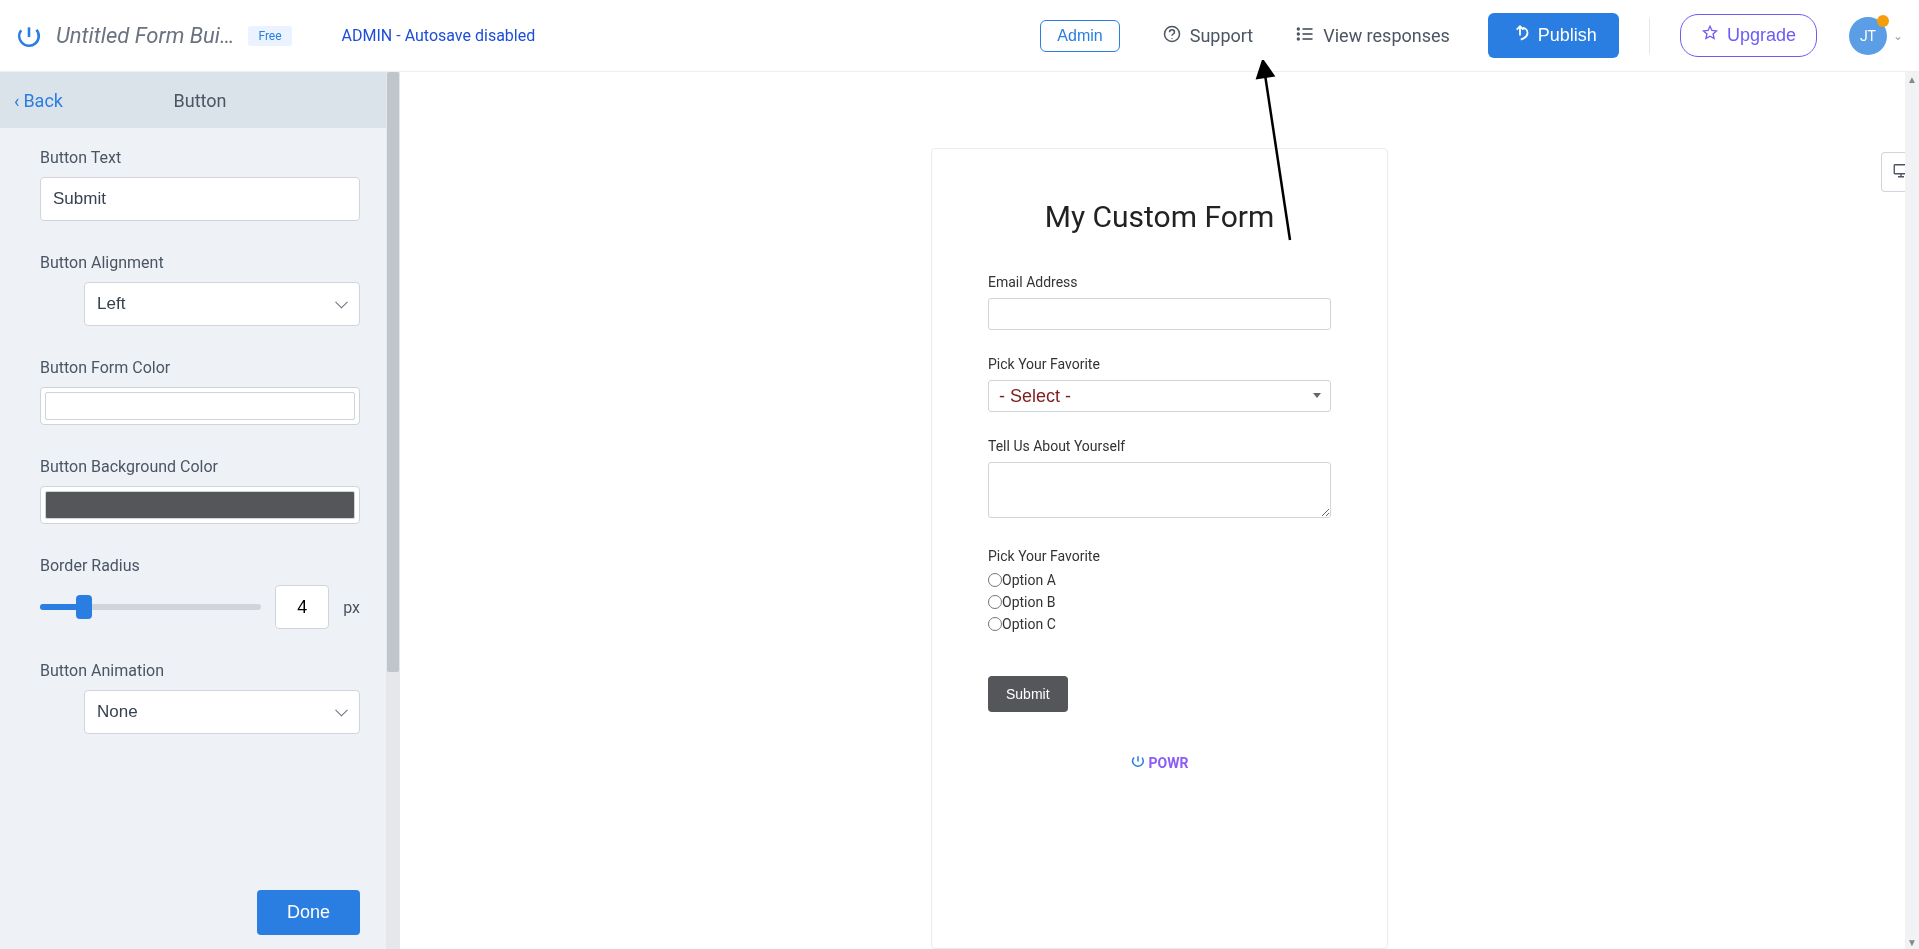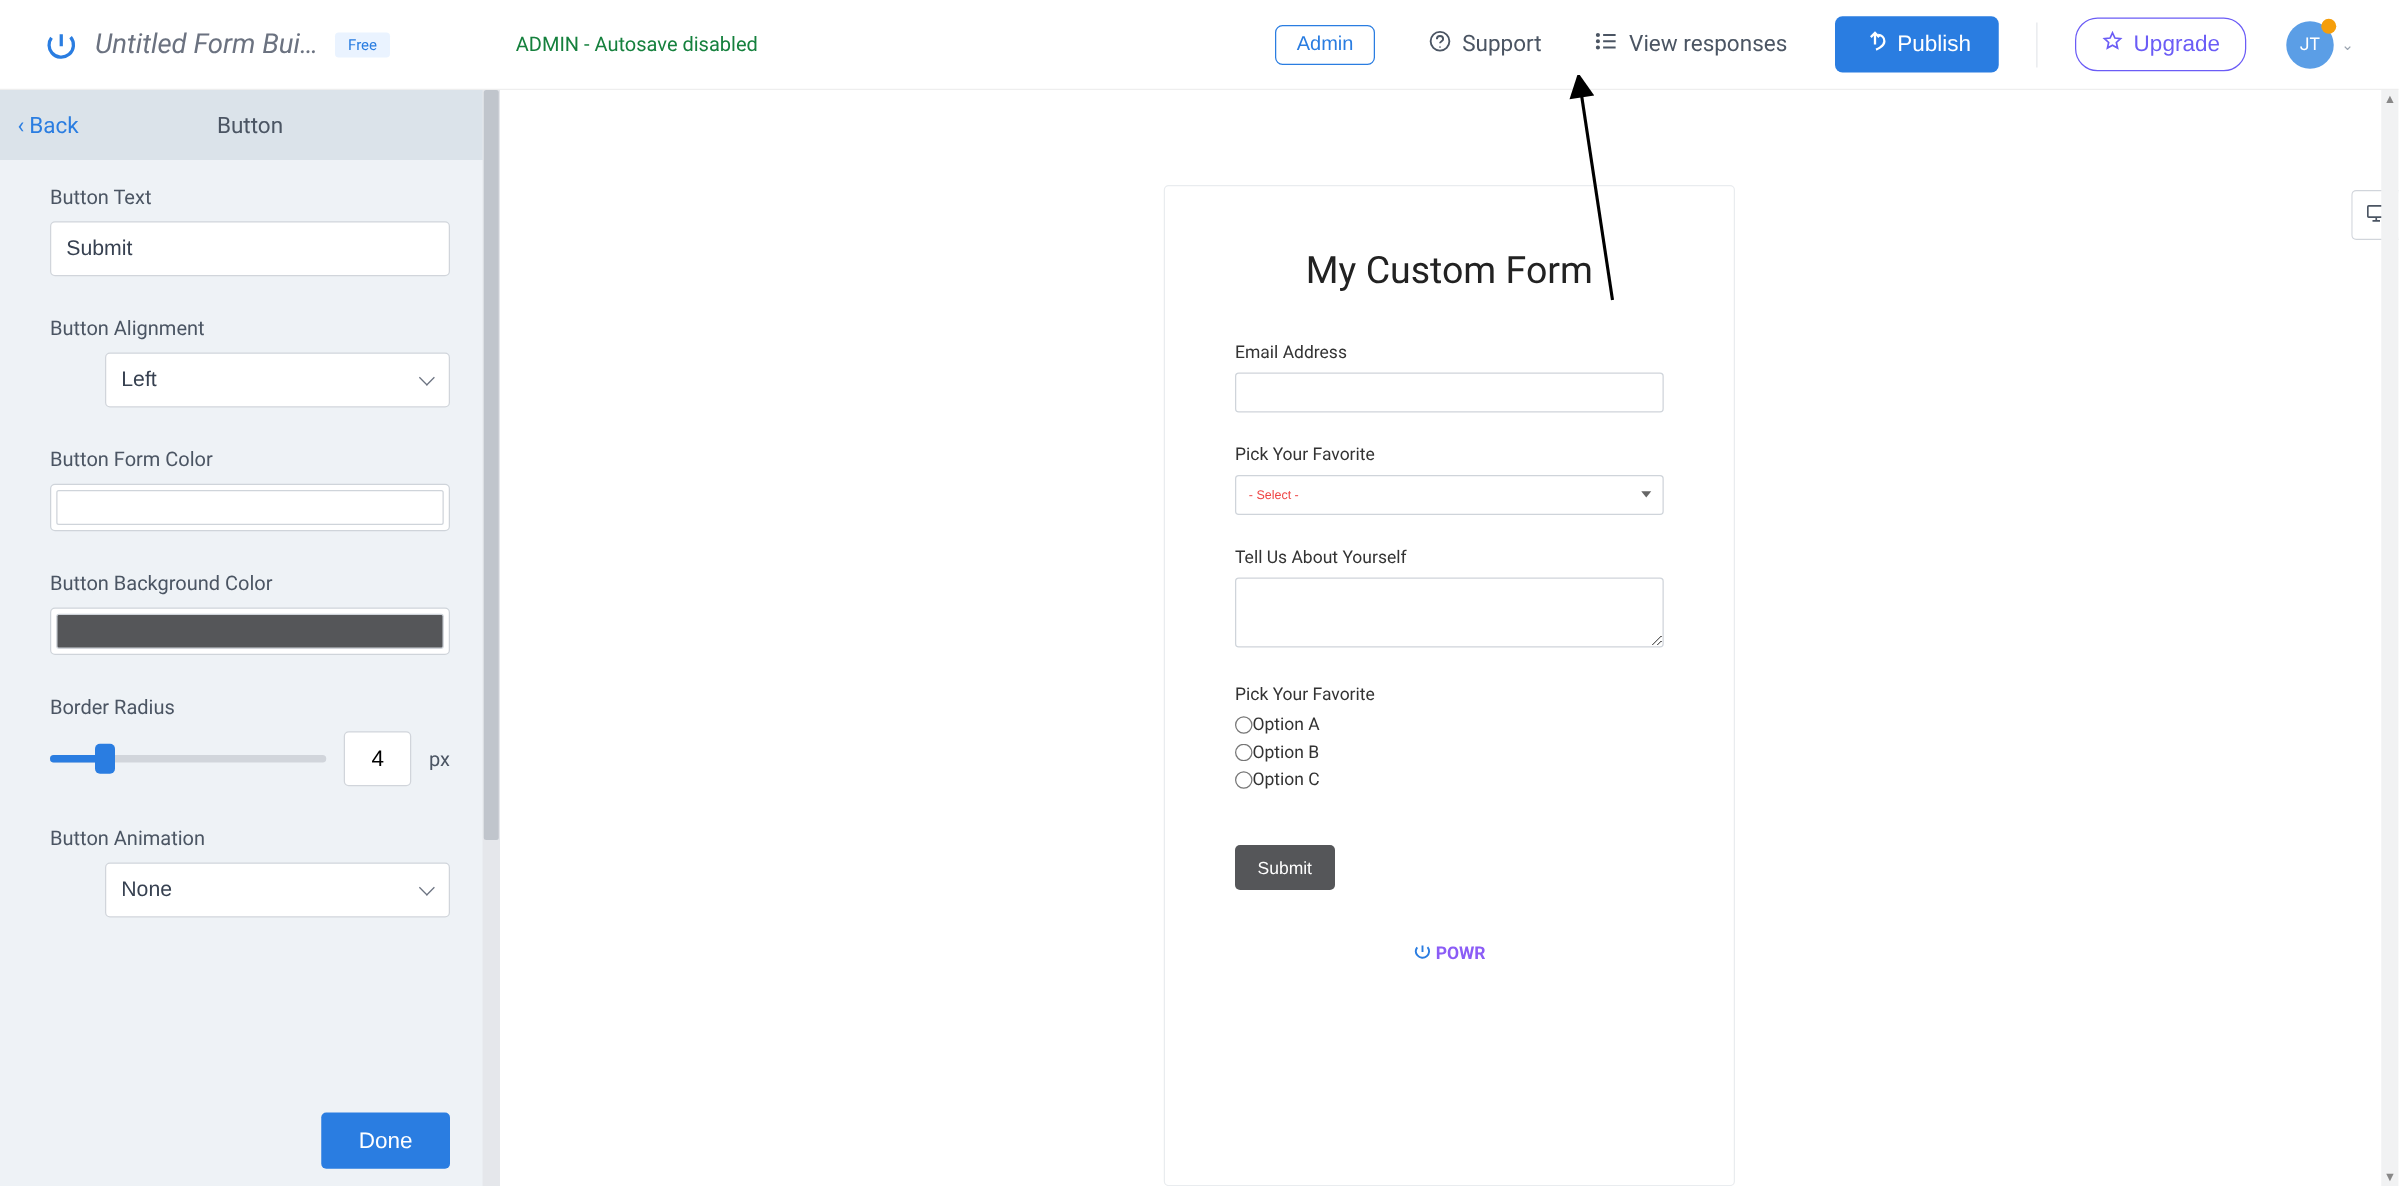--- a/index.html
+++ b/index.html
@@ -12,21 +12,21 @@
     overflow: hidden;
     position: relative;
   }
 
   
   .topbar {
     height: 72px;
     border-bottom: 1px solid #eee;
     display: flex;
     align-items: center;
-    padding: 0 36px;
+    padding: 0 16px;
     gap: 14px;
     position: relative;
     z-index: 10;
   }
   .logo-icon {
     width: 26px; height: 26px;
     color: #2a7de1;
     flex: 0 0 auto;
   }
   .app-title {
@@ -39,22 +39,22 @@
     text-overflow: ellipsis;
   }
   .free-badge {
     background: #eaf3ff;
     color: #2a7de1;
     font-size: 12px;
     padding: 3px 10px;
     border-radius: 3px;
   }
   .autosave-note {
-    margin-left: 87px;
-    color: #15803d;
+    margin-left: 36px;
+    color: #1d4ed8;
     font-size: 16px;
   }
   .topbar-spacer { flex: 1 1 auto; }
   .admin-btn {
     border: 1px solid #2a7de1;
     color: #2a7de1;
     background: #fff;
     padding: 6px 16px;
     border-radius: 6px;
     font-size: 16px;
@@ -320,22 +320,22 @@
     color: #333;
     margin-bottom: 8px;
     display: block;
   }
   .form-input, .form-select {
     width: 100%;
     height: 32px;
     border: 1px solid #cfd4da;
     border-radius: 3px;
     padding: 0 10px;
-    font-size: 10px;
-    color: #ef4444;
+    font-size: 18px;
+    color: #7f1d1d;
   }
   .form-select-wrap { position: relative; }
   .form-select-wrap::after {
     content: "";
     position: absolute;
     right: 10px; top: 50%;
     transform: translateY(-60%);
     width: 0; height: 0;
     border-left: 4px solid transparent;
     border-right: 4px solid transparent;

